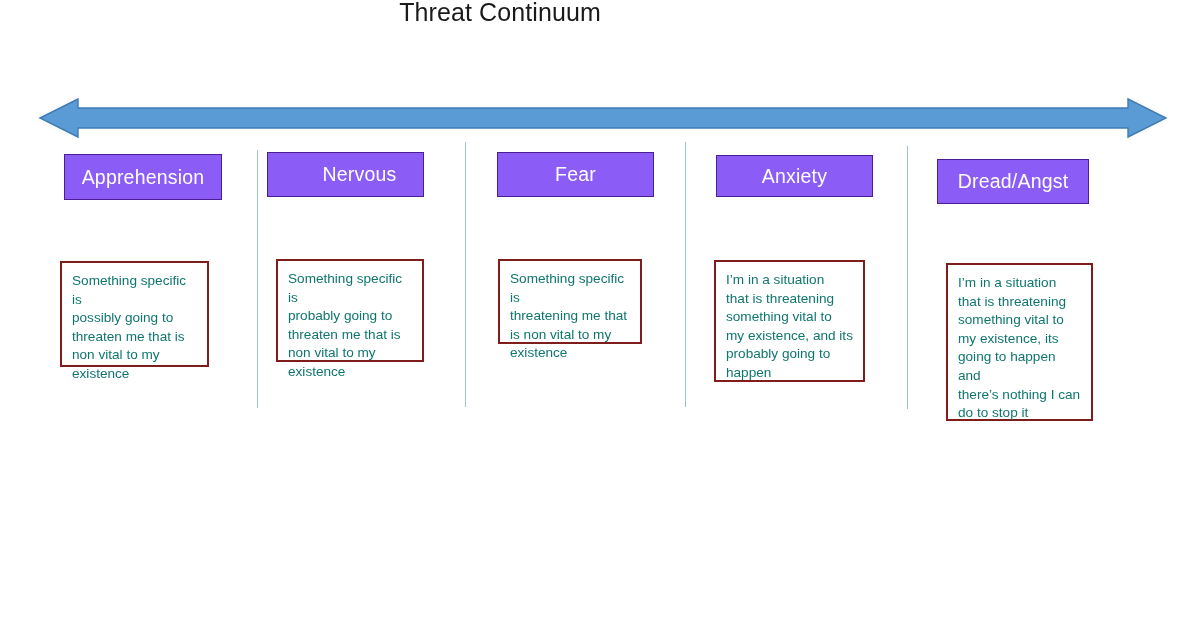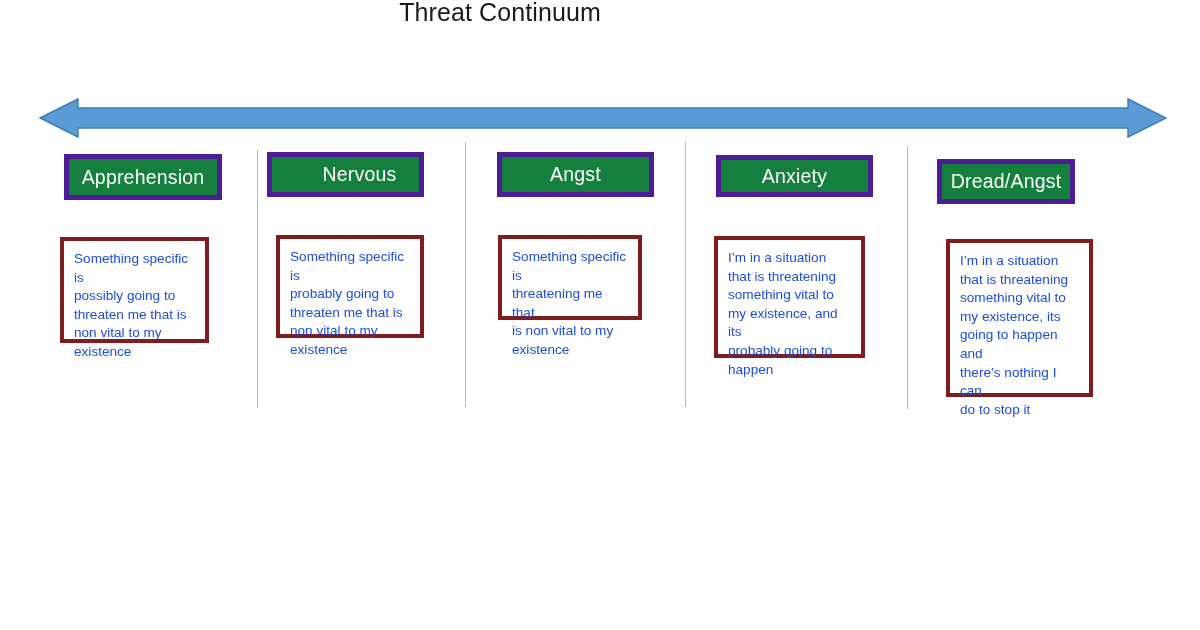--- a/index.html
+++ b/index.html
@@ -51,43 +51,44 @@
     width: 1px;
     background: #9cc0e0;
   }
 
   
   .column {
     position: absolute;
   }
   .head-box {
     position: absolute;
-    background: #15803d;
-    border: 5px solid #4c1d95;
+    background: #8b5cf6;
+    border: 1px solid #4c1d95;
     box-sizing: border-box;
     display: flex;
     align-items: center;
     justify-content: center;
     color: #ffffff;
     font-size: 19.5px;
     font-weight: 400;
     letter-spacing: 0.2px;
     white-space: nowrap;
   }
   .desc-box {
     position: absolute;
     background: #ffffff;
-    border: 4px solid #7f1d1d;
+    border: 2px solid #7f1d1d;
     box-sizing: border-box;
     padding: 9px 10px 8px 10px;
-    color: #1d4ed8;
+    color: #0f766e;
     font-size: 13.6px;
     line-height: 18.6px;
     font-family: "Liberation Sans", sans-serif;
     white-space: pre-line;
+    margin-top: 24px;
   }
 </style>
 </head>
 <body>
 
 <div id="canvas">
 
   <div id="title">Threat Continuum</div>
 
   <div id="arrow-wrap">
@@ -113,39 +114,39 @@
   <div class="column">
     <div class="head-box" style="left:267px; top:152px; width:157px; height:45px;padding-left:28px;">Nervous</div>
     <div class="desc-box" style="left:276px; top:235px; width:148px; height:103px;">Something specific is
 probably going to
 threaten me that is
 non vital to my
 existence</div>
   </div>
 
   <div class="column">
-    <div class="head-box" style="left:497px; top:152px; width:157px; height:45px;">Angst</div>
+    <div class="head-box" style="left:497px; top:152px; width:157px; height:45px;">Fear</div>
     <div class="desc-box" style="left:498px; top:235px; width:144px; height:85px;">Something specific is
 threatening me that
 is non vital to my
 existence</div>
   </div>
 
   <div class="column">
     <div class="head-box" style="left:716px; top:155px; width:157px; height:42px;">Anxiety</div>
     <div class="desc-box" style="left:714px; top:236px; width:151px; height:122px;">I’m in a situation
 that is threatening
 something vital to
 my existence, and its
 probably going to
 happen</div>
   </div>
 
   <div class="column">
-    <div class="head-box" style="left:937px; top:159px; width:138px; height:45px;">Dread/Angst</div>
+    <div class="head-box" style="left:937px; top:159px; width:152px; height:45px;">Dread/Angst</div>
     <div class="desc-box" style="left:946px; top:239px; width:147px; height:158px;">I’m in a situation
 that is threatening
 something vital to
 my existence, its
 going to happen and
 there’s nothing I can
 do to stop it</div>
   </div>
 
 </div>

